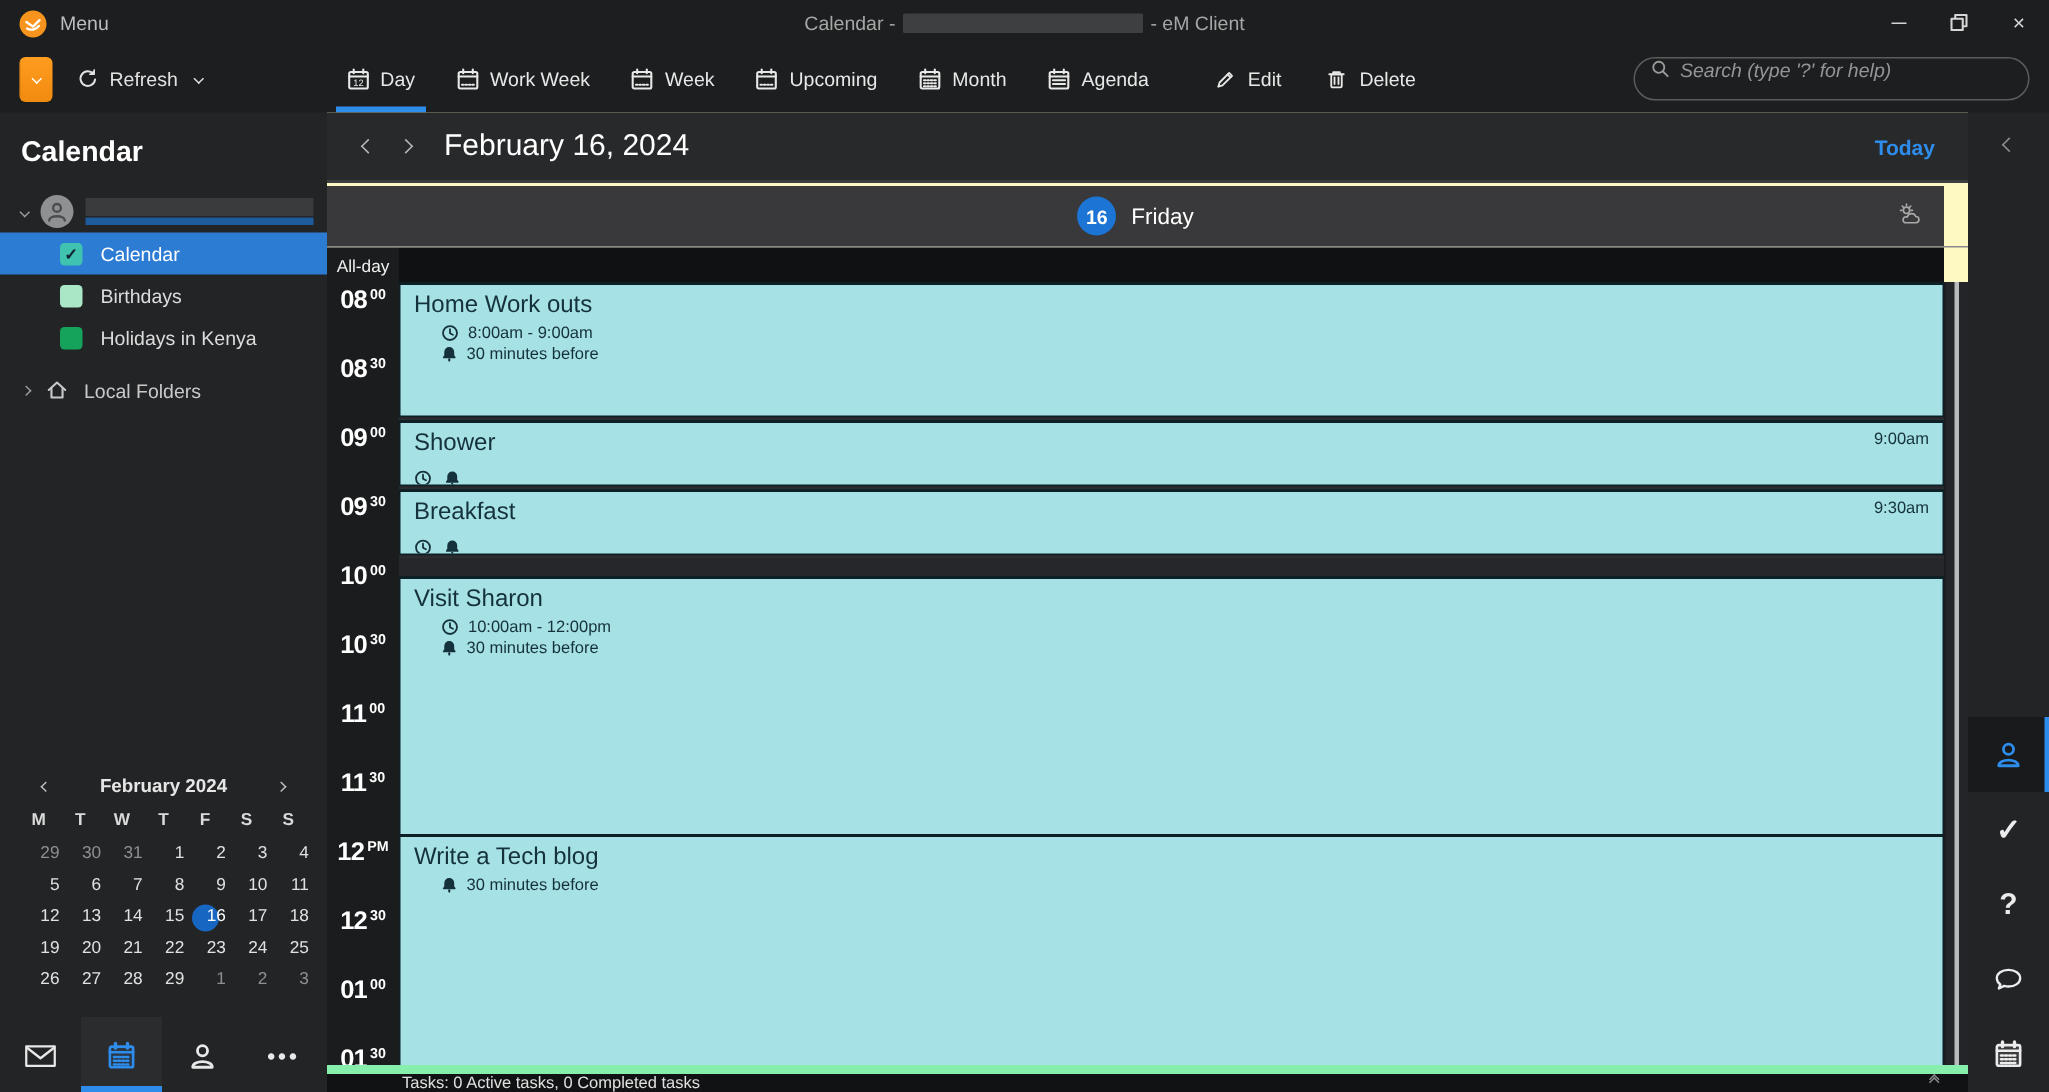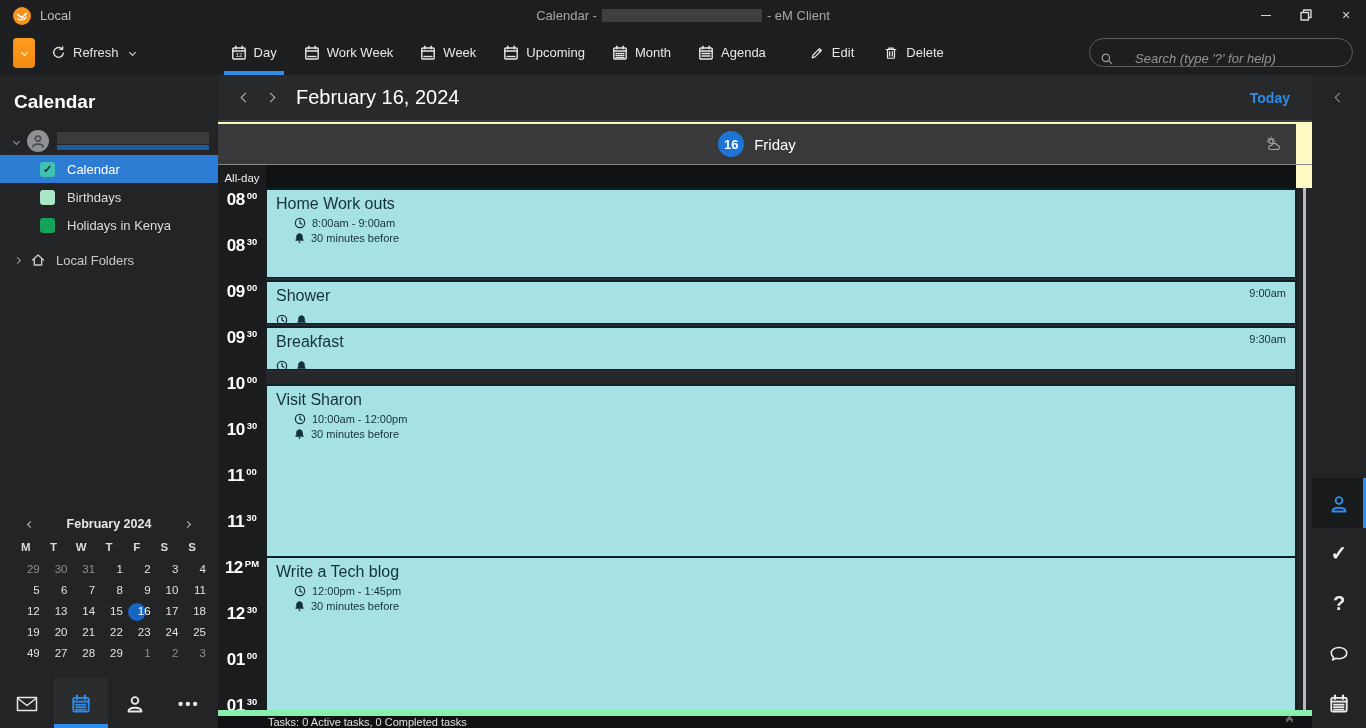--- a/index.html
+++ b/index.html
@@ -33,21 +33,21 @@
   .btn-new { margin-left:13px; height:30px; display:flex; align-items:center; background:linear-gradient(#ff9d20,#f18a10); border-radius:4px; color:#fff; font-size:14px; overflow:hidden; }
   .btn-new .main { display:flex; align-items:center; gap:7px; padding:0 12px; }
   .btn-new .drop { width:22px; height:100%; display:flex; align-items:center; justify-content:center; border-left:1px dotted #d87f10; }
   .btn-refresh { margin-left:16px; display:flex; align-items:center; gap:7px; font-size:13px; color:#e2e2e2; }
   .tabs { margin-left:96px; display:flex; gap:27px; height:45px; align-items:center; }
   .tab { position:relative; height:45px; display:flex; align-items:center; gap:7px; font-size:13px; color:#e8e8e8; cursor:default; }
   .tab.active::after { content:''; position:absolute; left:-7px; right:-7px; bottom:0; height:4px; background:#2e8ceb; }
   .btn-flat { display:flex; align-items:center; gap:8px; font-size:13px; color:#e8e8e8; }
   .btn-edit { margin-left:44px; }
   .btn-delete { margin-left:30px; }
-  .search { margin-left:auto; margin-right:13px; width:264px; height:29px; border:1px solid #5c5c5c; border-radius:15px; display:flex; align-items:flex-end; padding:0 10px; color:#9a9a9a; gap:21px; }
+  .search { margin-left:auto; margin-right:13px; width:264px; height:29px; border:1px solid #5c5c5c; border-radius:15px; display:flex; align-items:flex-start; padding:0 10px; color:#9a9a9a; gap:6px; }
   .search input { flex:1; background:transparent; border:none; outline:none; color:#cfcfcf; font-size:13px; font-style:italic; font-family:"Liberation Sans", sans-serif; }
   .search input::placeholder { color:#959595; font-style:italic; }
 
   
   .sidebar { position:absolute; left:0; top:75px; width:218px; bottom:50px; background:#232426; }
   .sidebar-title { padding:16px 14px 14px; font-size:19px; font-weight:bold; color:#fff; }
   .account-row { position:relative; height:28px; display:flex; align-items:center; padding-left:14px; gap:8px; }
   .avatar { width:22px; height:22px; border-radius:50%; background:#8f9092; position:relative; overflow:hidden; flex:none; }
   .avatar svg { position:absolute; left:3px; top:3px; color:#4c4d4f; }
   .acct-name { flex:none; }
@@ -122,21 +122,21 @@
 
 <div id="app">
 
   <div class="titlebar">
     <div class="logo">
       <svg class="ic" width="14" height="14" viewBox="0 0 16 16" style="color:#fff; stroke-width:1.8">
         <path d="M3 6.5 L8 10 L13 5"></path>
           <path d="M3.5 11.5 C6 13 10.5 12.5 12.5 9.5"></path>
       </svg>
     </div>
-    <div class="menu-label">Local</div>
+    <div class="menu-label">Menu</div>
     <div class="win-title"><span>Calendar -</span><span class="redact"></span><span>- eM Client</span></div>
     <div class="win-btns">
       <div class="win-btn">
           <span class="minus"></span>
         </div>
       <div class="win-btn">
         <svg class="ic" width="12" height="12" viewBox="0 0 12 12" style="stroke:#d6d6d6">
             <rect x="3.5" y="1" width="7.5" height="7.5"></rect>
             <rect x="1" y="3.5" width="7.5" height="7.5" fill="#1d1e1f"></rect>
           </svg>
@@ -324,21 +324,21 @@
           <div class="mc-d sel"><span>16</span></div>
           <div class="mc-d"><span>17</span></div>
           <div class="mc-d"><span>18</span></div>
           <div class="mc-d"><span>19</span></div>
           <div class="mc-d"><span>20</span></div>
           <div class="mc-d"><span>21</span></div>
           <div class="mc-d"><span>22</span></div>
           <div class="mc-d"><span>23</span></div>
           <div class="mc-d"><span>24</span></div>
           <div class="mc-d"><span>25</span></div>
-          <div class="mc-d"><span>49</span></div>
+          <div class="mc-d"><span>26</span></div>
           <div class="mc-d"><span>27</span></div>
           <div class="mc-d"><span>28</span></div>
           <div class="mc-d"><span>29</span></div>
           <div class="mc-d dim"><span>1</span></div>
           <div class="mc-d dim"><span>2</span></div>
           <div class="mc-d dim"><span>3</span></div>
         </div>
     </div>
   </div>
 
@@ -488,27 +488,20 @@
               <span><svg class="ic" width="11" height="12" viewBox="0 0 16 16" style="stroke-width:1.2">
                   <path d="M8 1.8 a4.2 4.2 0 0 1 4.2 4.2 v3.2 l1.4 2.2 h-11.2 l1.4-2.2 V6 A4.2 4.2 0 0 1 8 1.8 z" fill="currentColor"></path>
                   <line x1="8" y1="13.2" x2="8" y2="14.4" stroke-width="2"></line>
                 </svg></span>
               <span>30 minutes before</span>
             </div>
           </div>
           <div class="event" style="top: 368px; height: 159px;">
             <div class="ev-title">Write a Tech blog</div>
             <div class="ev-row">
-              <span><svg class="ic" width="12" height="12" viewBox="0 0 16 16" style="stroke-width:1.6">
-                  <circle cx="8" cy="8" r="6.2"></circle>
-                  <polyline points="8,4.6 8,8.2 10.6,9.6"></polyline>
-                </svg></span>
-              <span>12:00pm - 1:45pm</span>
-            </div>
-            <div class="ev-row">
               <span><svg class="ic" width="11" height="12" viewBox="0 0 16 16" style="stroke-width:1.2">
                   <path d="M8 1.8 a4.2 4.2 0 0 1 4.2 4.2 v3.2 l1.4 2.2 h-11.2 l1.4-2.2 V6 A4.2 4.2 0 0 1 8 1.8 z" fill="currentColor"></path>
                   <line x1="8" y1="13.2" x2="8" y2="14.4" stroke-width="2"></line>
                 </svg></span>
               <span>30 minutes before</span>
             </div>
           </div>
         </div>
       <div class="scrollbar">
         <div class="scroll-thumb"></div>

